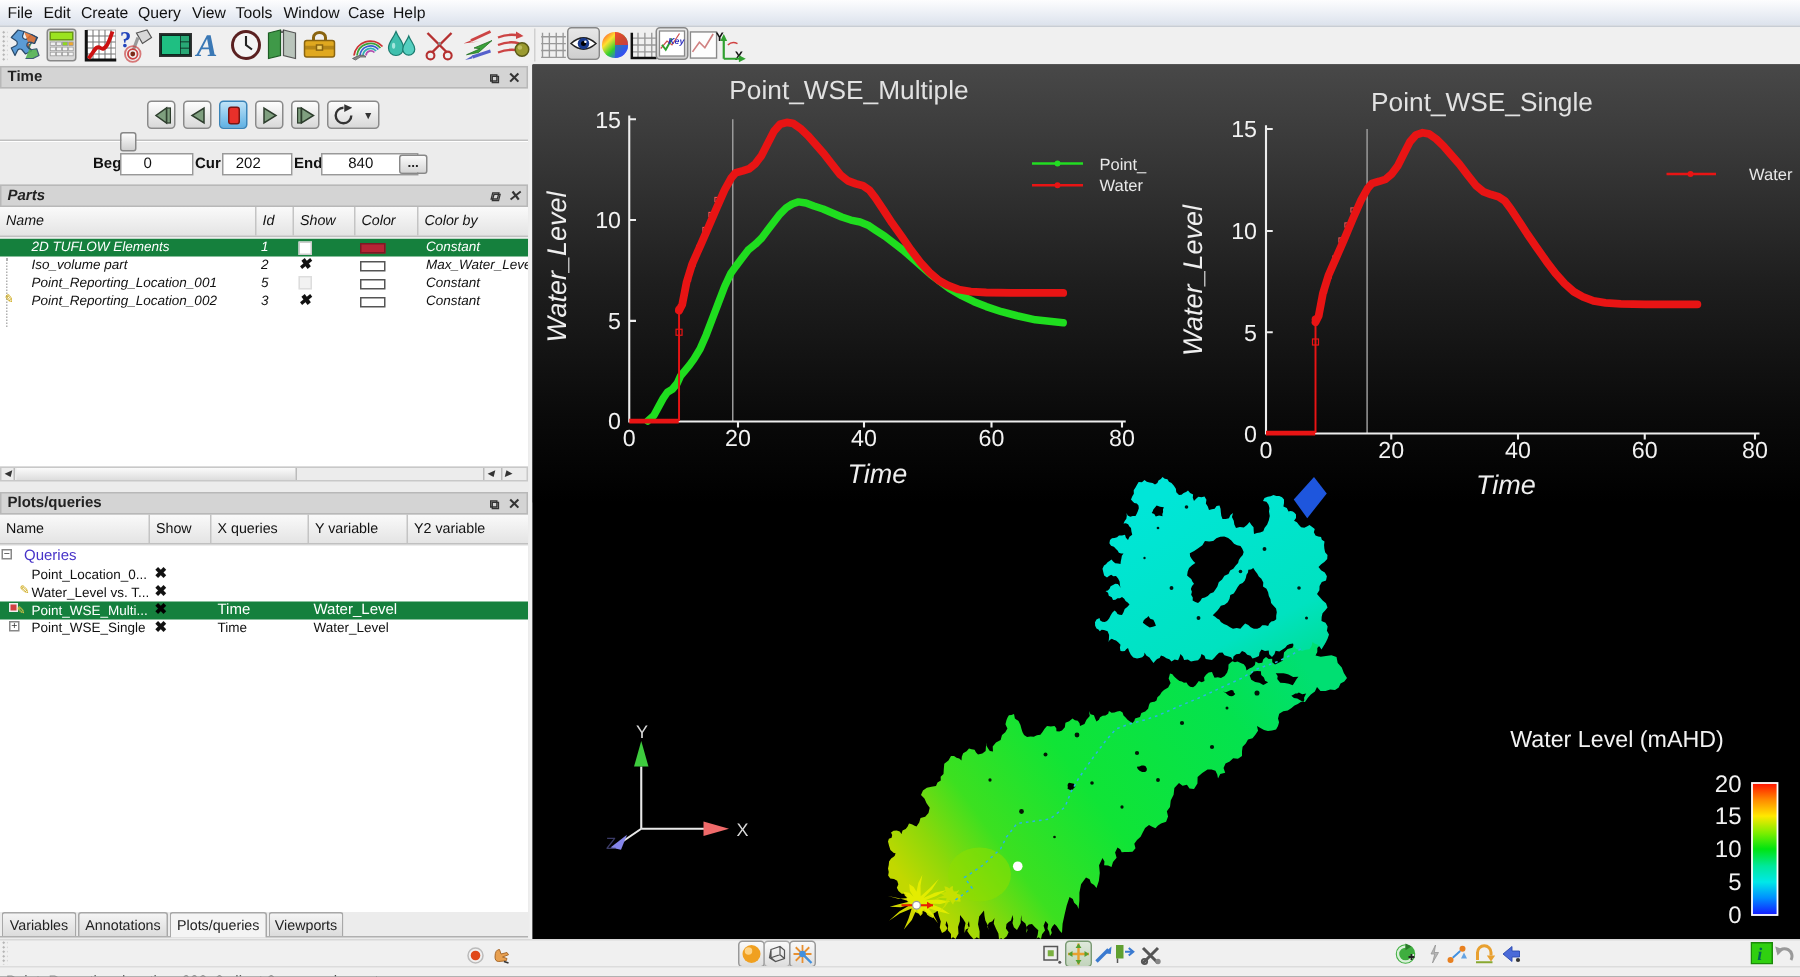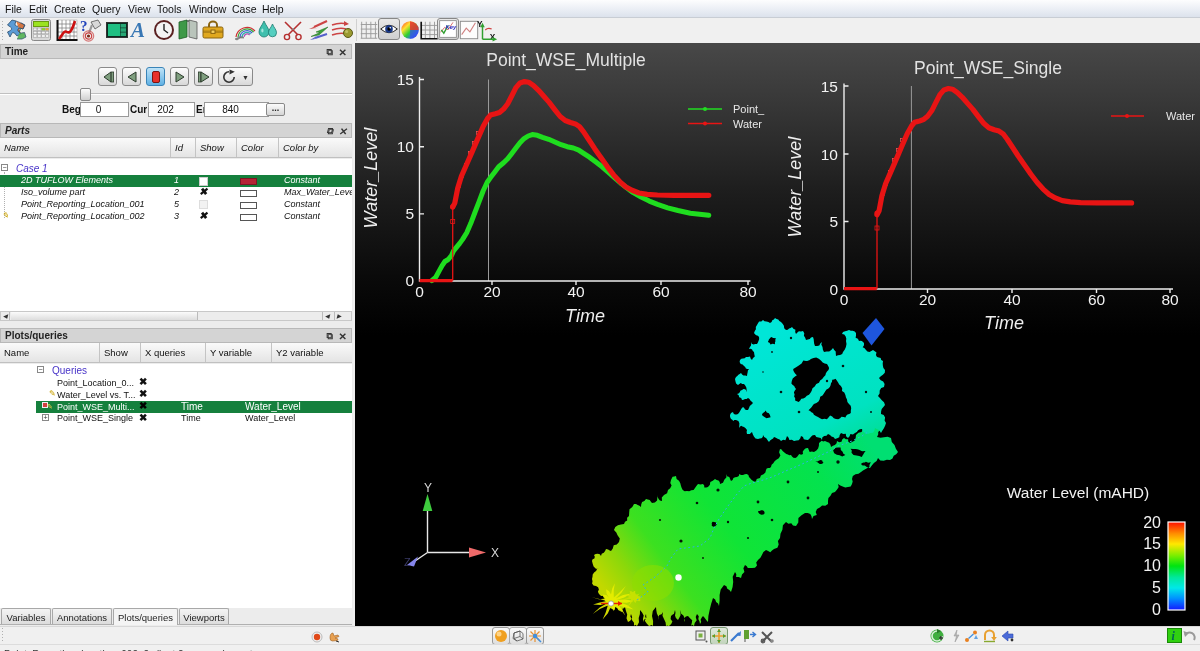--- a/index.html
+++ b/index.html
@@ -269,38 +269,34 @@
           </svg>
           <span style="position:absolute;right:3px;top:6px;font-size:7px;color:#333">▼</span>
         </div>
       <div id="slider-groove"></div>
       <div id="slider-handle"></div>
       <div class="tlabel" style="left:62px">Beg</div>
       <div class="tfield" style="left:80px;width:49px">0</div>
       <div class="tlabel" style="left:130px">Cur</div>
       <div class="tfield" style="left:148px;width:47px">202</div>
       <div class="tlabel" style="left:196px">End</div>
-      <div class="tfield" style="left:204px;width:65px">840</div>
+      <div class="tfield" style="left:214px;width:65px">840</div>
       <div id="dots-btn">...</div>
     </div>
     <div id="partspanel" style="position:absolute;left:0;top:80px;width:352px;height:200px;font-style:italic;">
       <div class="phdr">Parts<span class="phf">⧉</span><span class="phx">✕</span></div>
       <div class="tblhdr">
         <div style="width:171px">Name</div>
           <div style="width:25px">Id</div>
           <div style="width:41px">Show</div>
           <div style="width:42px">Color</div>
           <div style="width:73px;border-right:none">Color by</div>
       </div>
       <div style="position:absolute;left:0;top:36px;width:352px;height:152px;background:#fff;overflow:hidden;">
         <div style="position:absolute;left:4px;top:13px;width:1px;height:46px;border-left:1px dotted #b0b0b0"></div>
-        <div class="trow" style="height:16px;padding-top:3px">
-            <span style="position:absolute;left:1px;top:5px;width:7px;height:7px;border:1px solid #888;background:#fff;font-size:7px;line-height:5px;text-align:center;color:#333">−</span>
-            <span class="cat" style="position:absolute;left:16px;top:4px">Case 1</span>
-          </div>
         <div class="trow sel">
             <span style="position:absolute;left:21px">2D TUFLOW Elements</span>
             <span style="position:absolute;left:174px">1</span>
             <span style="position:absolute;left:199px;top:2px;width:9px;height:9px;background:#fff;border:1px solid #ccc"></span>
             <span style="position:absolute;left:240px;top:3px;width:17px;height:7px;background:#b62435;border:1px solid #7d1824"></span>
             <span style="position:absolute;left:284px">Constant</span>
           </div>
         <div class="trow">
             <span style="position:absolute;left:21px">Iso_volume part</span>
             <span style="position:absolute;left:174px">2</span>
@@ -333,21 +329,21 @@
     </div>
     <div id="plotspanel" style="position:absolute;left:0;top:285px;width:352px;height:280px;">
       <div class="phdr">Plots/queries<span class="phf">⧉</span><span class="phx">✕</span></div>
       <div class="tblhdr">
         <div style="width:100px">Name</div>
           <div style="width:41px">Show</div>
           <div style="width:65px">X queries</div>
           <div style="width:66px">Y variable</div>
           <div style="width:80px;border-right:none">Y2 variable</div>
       </div>
-      <div style="position:absolute;left:0;top:36px;width:352px;height:244px;background:#fff;overflow:hidden;padding-left:36px;">
+      <div style="position:absolute;left:0;top:36px;width:352px;height:244px;background:#fff;overflow:hidden;">
         <div class="trow" style="height:13px;padding-top:1px">
             <span style="position:absolute;left:1px;top:2px;width:7px;height:7px;border:1px solid #888;background:#fff;font-size:7px;line-height:5px;text-align:center;color:#333">−</span>
             <span class="cat" style="position:absolute;left:16px">Queries</span>
           </div>
         <div class="trow" style="font-size:9px">
             <span style="position:absolute;left:21px;top:1px">Point_Location_0...</span>
             <span class="xmark" style="position:absolute;left:103px;top:-1px">✖</span>
           </div>
         <div class="trow" style="font-size:9px">
             <span style="position:absolute;left:13px;top:0px;font-size:8px;color:#c8a000">✎</span>

